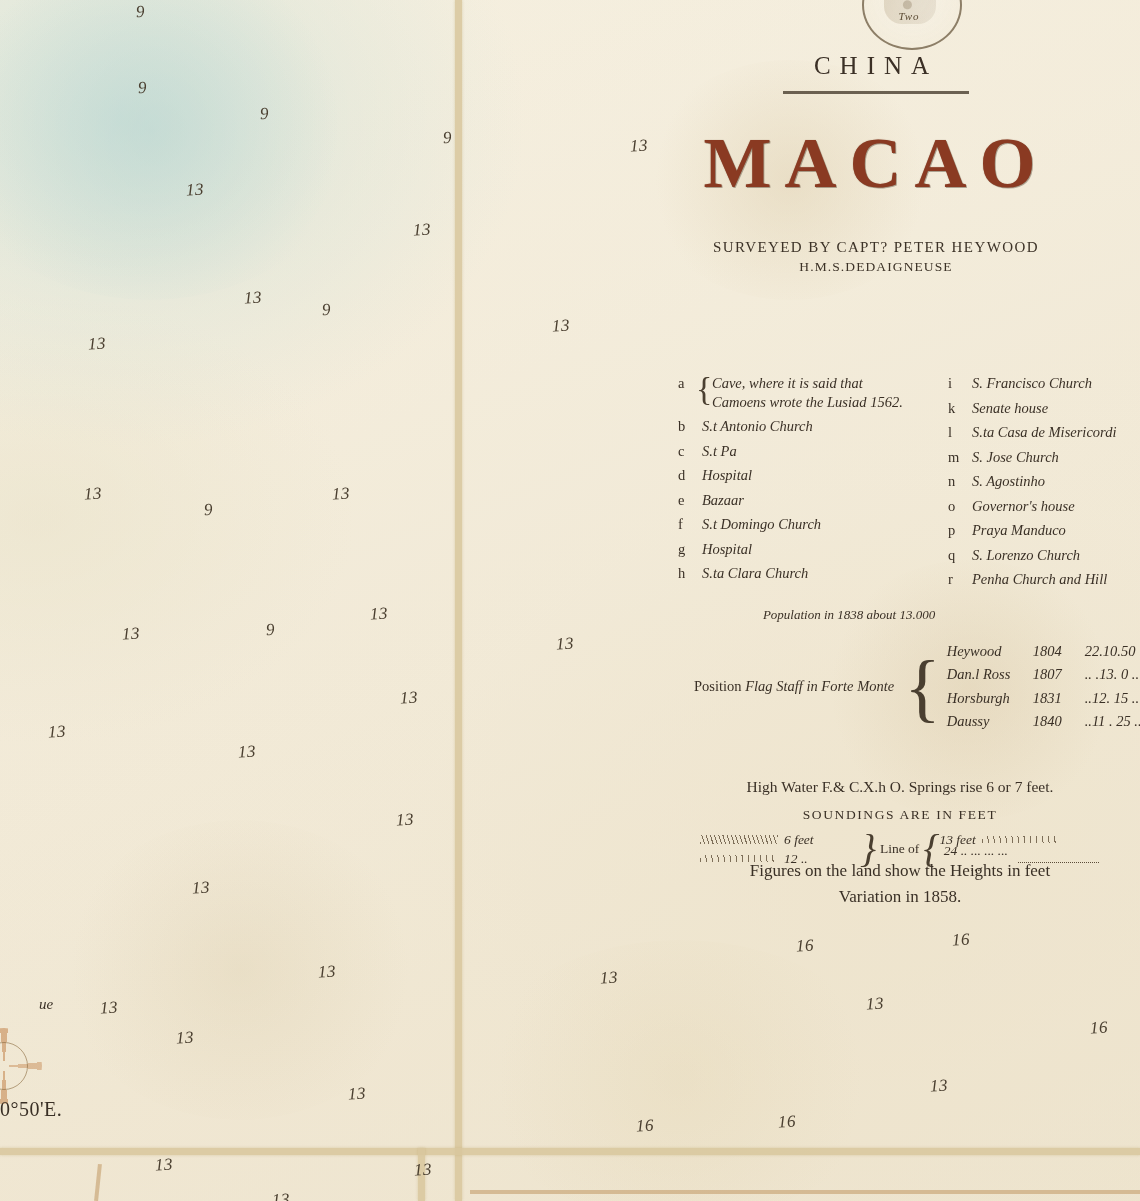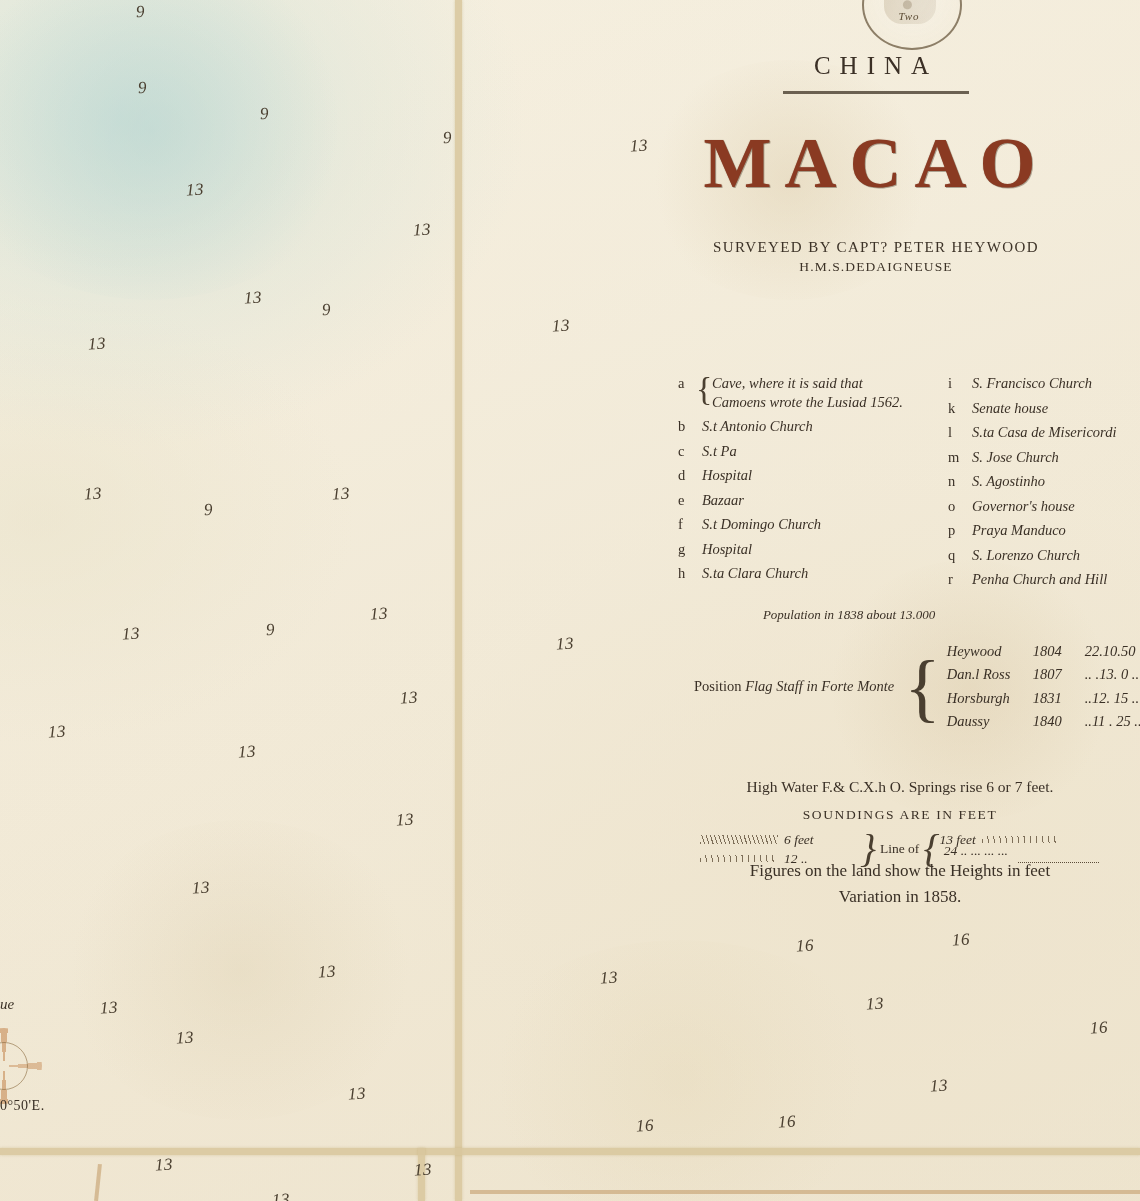--- a/index.html
+++ b/index.html
@@ -297,29 +297,30 @@
   }
   .compass .ring2 {
     position: absolute;
     left: 14px; top: 14px; width: 46px; height: 46px;
     border: 1px solid #8a6a40;
     border-radius: 50%;
     opacity: .6;
   }
   .coordlabel {
     position: absolute;
-    font-size: 14px;
+    font-size: 20px;
     color: #3a3026;
     letter-spacing: .5px;
   }
   .edgelabel {
     position: absolute;
     font-size: 15px;
     font-style: italic;
     color: #3a3026;
+    padding-left: 39px;
   }
   .roadline {
     position: absolute;
     background: #caa87a;
     opacity: .7;
   }
 </style>
 </head>
 <body>
 

